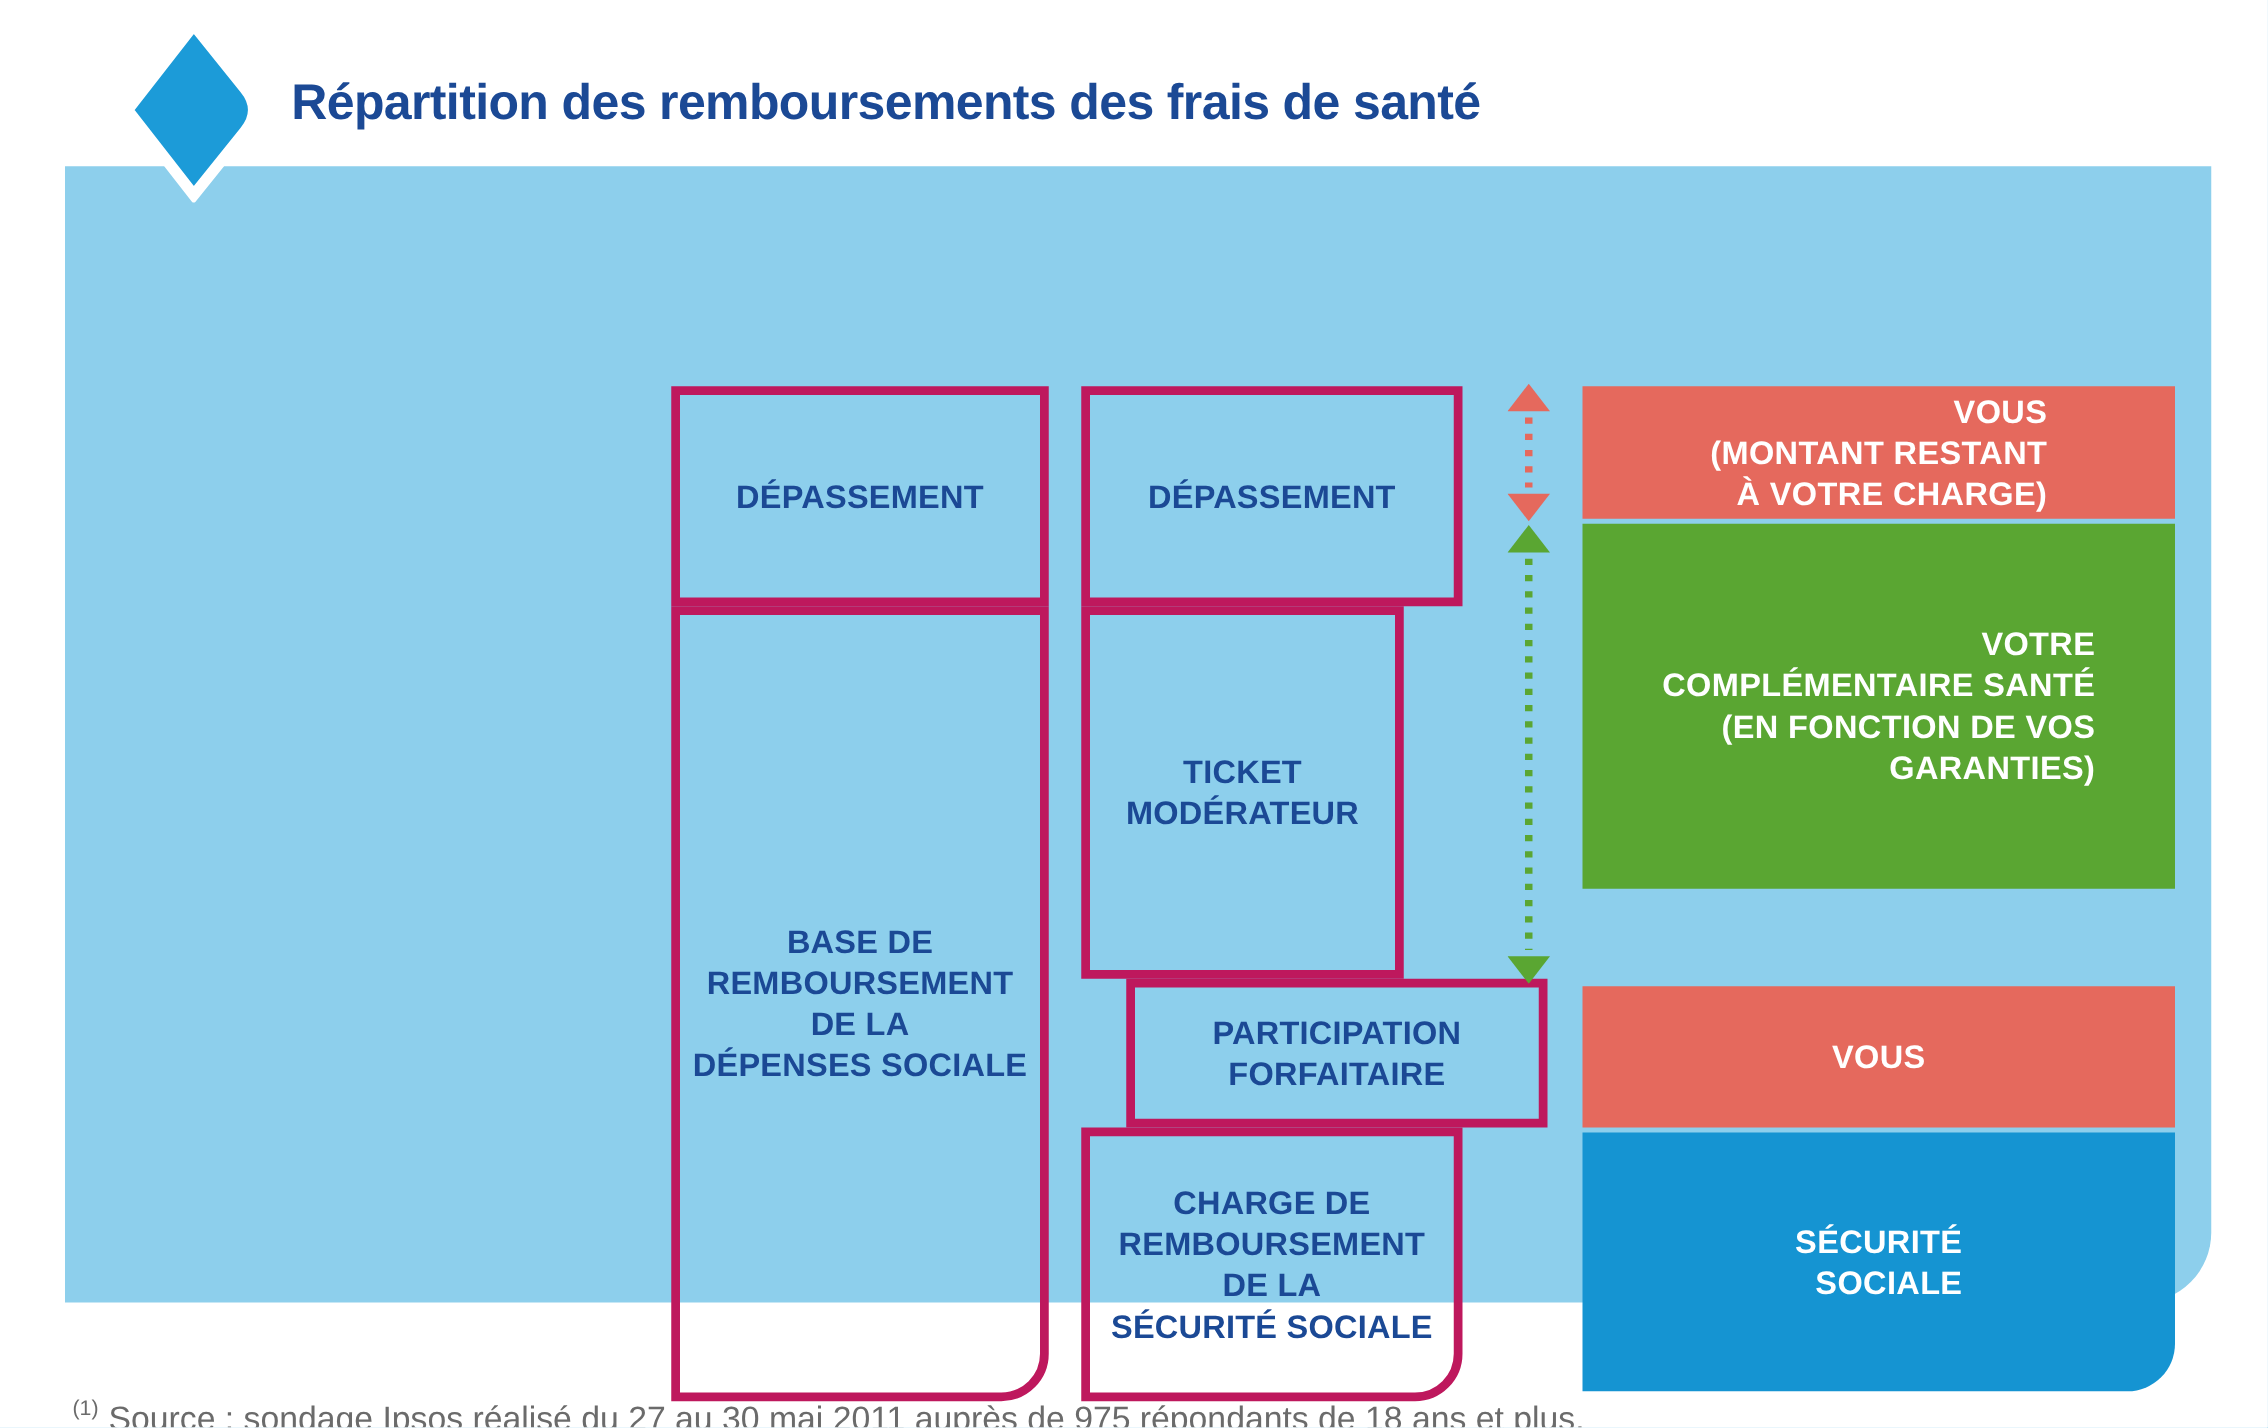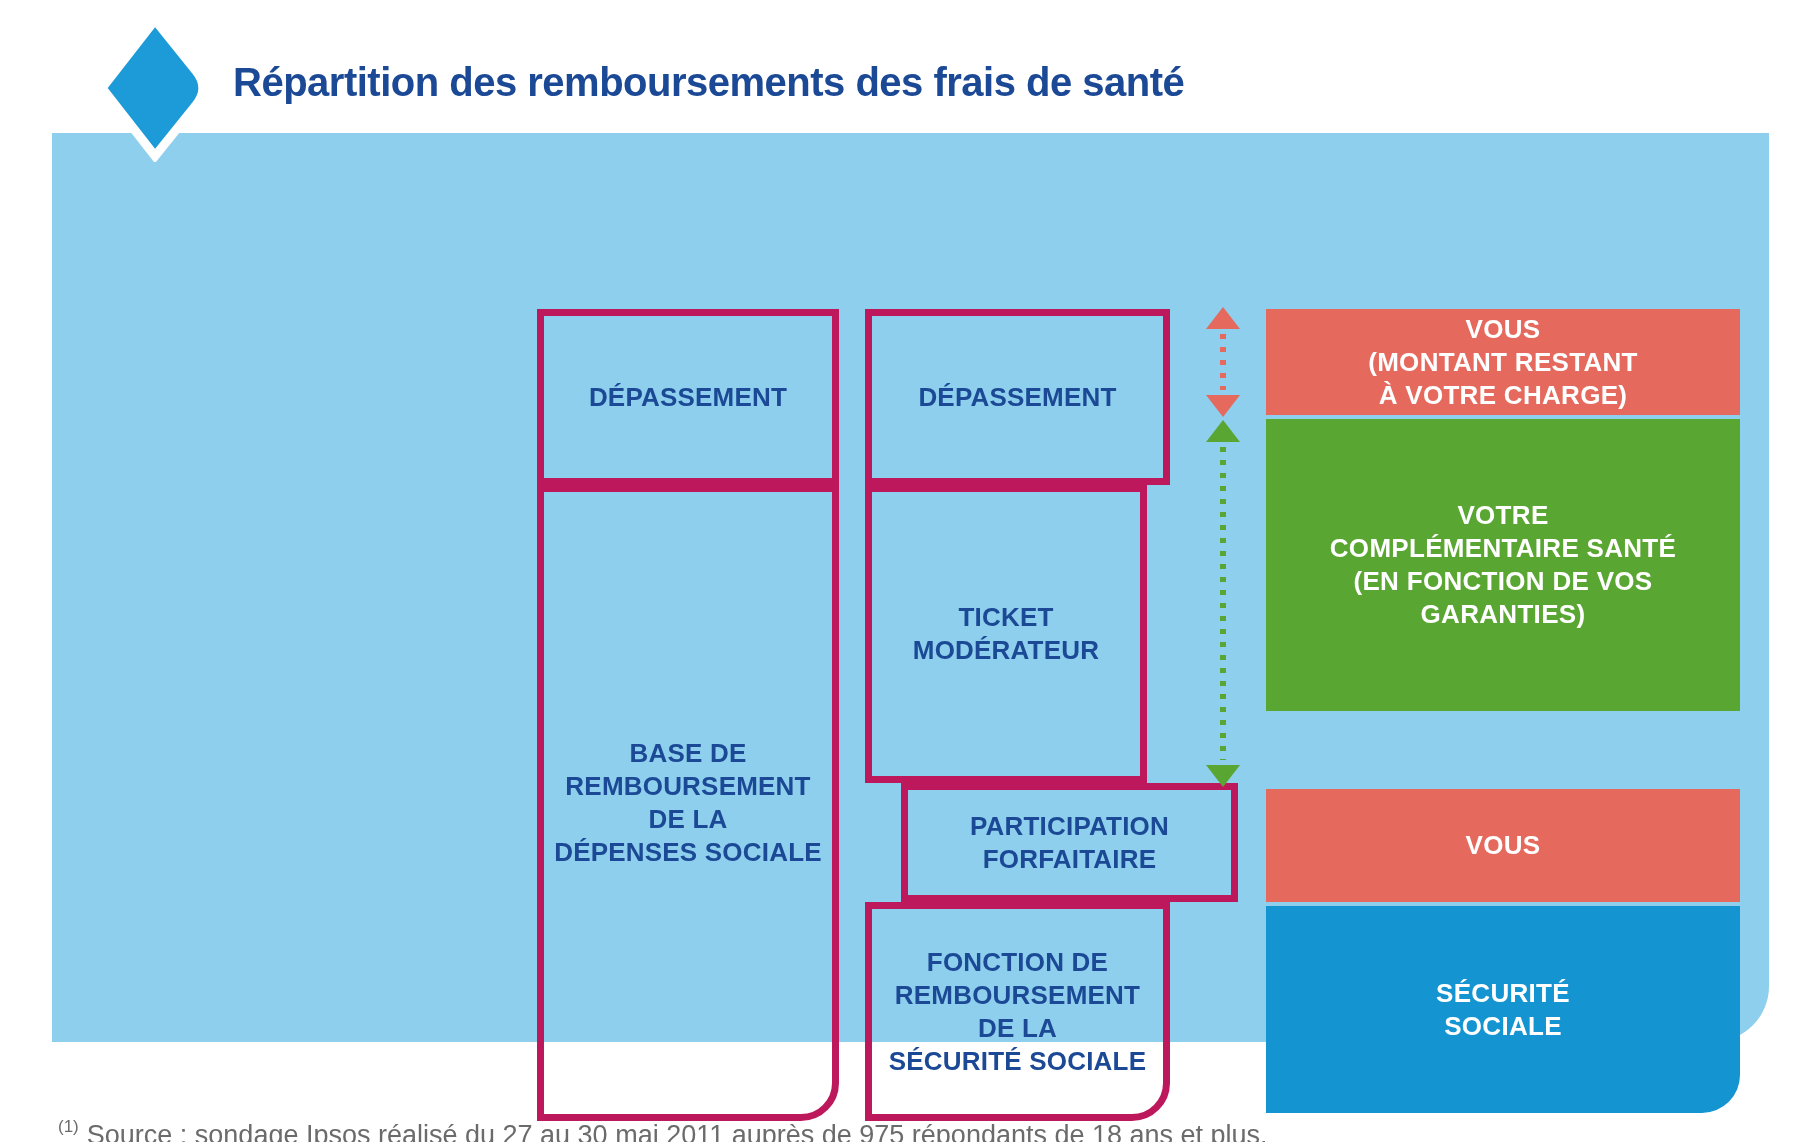--- a/index.html
+++ b/index.html
@@ -53,32 +53,32 @@
     line-height:33px;
     color:#1B4995;
     white-space:pre-line;
     letter-spacing:0.2px;
   }
   .round-br{border-radius:0 0 38px 0;}
   .b-depenses      {left:156px; top:174px; width:306px; height:814px;}
   .b-depassement1  {left:485px; top:176px; width:302px; height:176px;}
   .b-base          {left:485px; top:352px; width:302px; height:636px;}
   .b-depassement2  {left:813px; top:176px; width:305px; height:176px;}
-  .b-ticket        {left:813px; top:352px; width:282px; height:298px;}
+  .b-ticket        {left:813px; top:352px; width:258px; height:298px;}
   .b-participation {left:849px; top:650px; width:337px; height:119px;}
   .b-montant       {left:813px; top:769px; width:305px; height:219px;}
   
   .pbox{
     position:absolute;
     left:1214px;
     width:474px;
     display:flex;
     align-items:center;
     justify-content:center;
-    text-align:center;
+    text-align:right;
   }
   .pbox .lbl{
     font-weight:bold;
     font-size:26px;
     line-height:33px;
     color:#ffffff;
     white-space:pre-line;
     letter-spacing:0.3px;
   }
   .p-vous1      {top:176px; height:106px;}
@@ -132,21 +132,21 @@
     </div>
     <div class="obox b-ticket">
       <span class="lbl">TICKET
 MODÉRATEUR</span>
     </div>
     <div class="obox b-participation">
       <span class="lbl">PARTICIPATION
 FORFAITAIRE</span>
     </div>
     <div class="obox b-montant round-br">
-      <span class="lbl">FONCTION DE
+      <span class="lbl">CHARGE DE
 REMBOURSEMENT
 DE LA
 SÉCURITÉ SOCIALE</span>
     </div>
 
     <svg class="arrow" style="top: 174px; color: rgb(229, 105, 93);" width="34" height="110" viewBox="0 0 34 110">
       <polygon points="17,0 34,22 0,22" fill="currentColor"></polygon>
       <line x1="17" y1="27" x2="17" y2="83" stroke="currentColor" stroke-width="6" stroke-dasharray="5 8"></line>
       <polygon points="0,88 34,88 17,110" fill="currentColor"></polygon>
     </svg>

